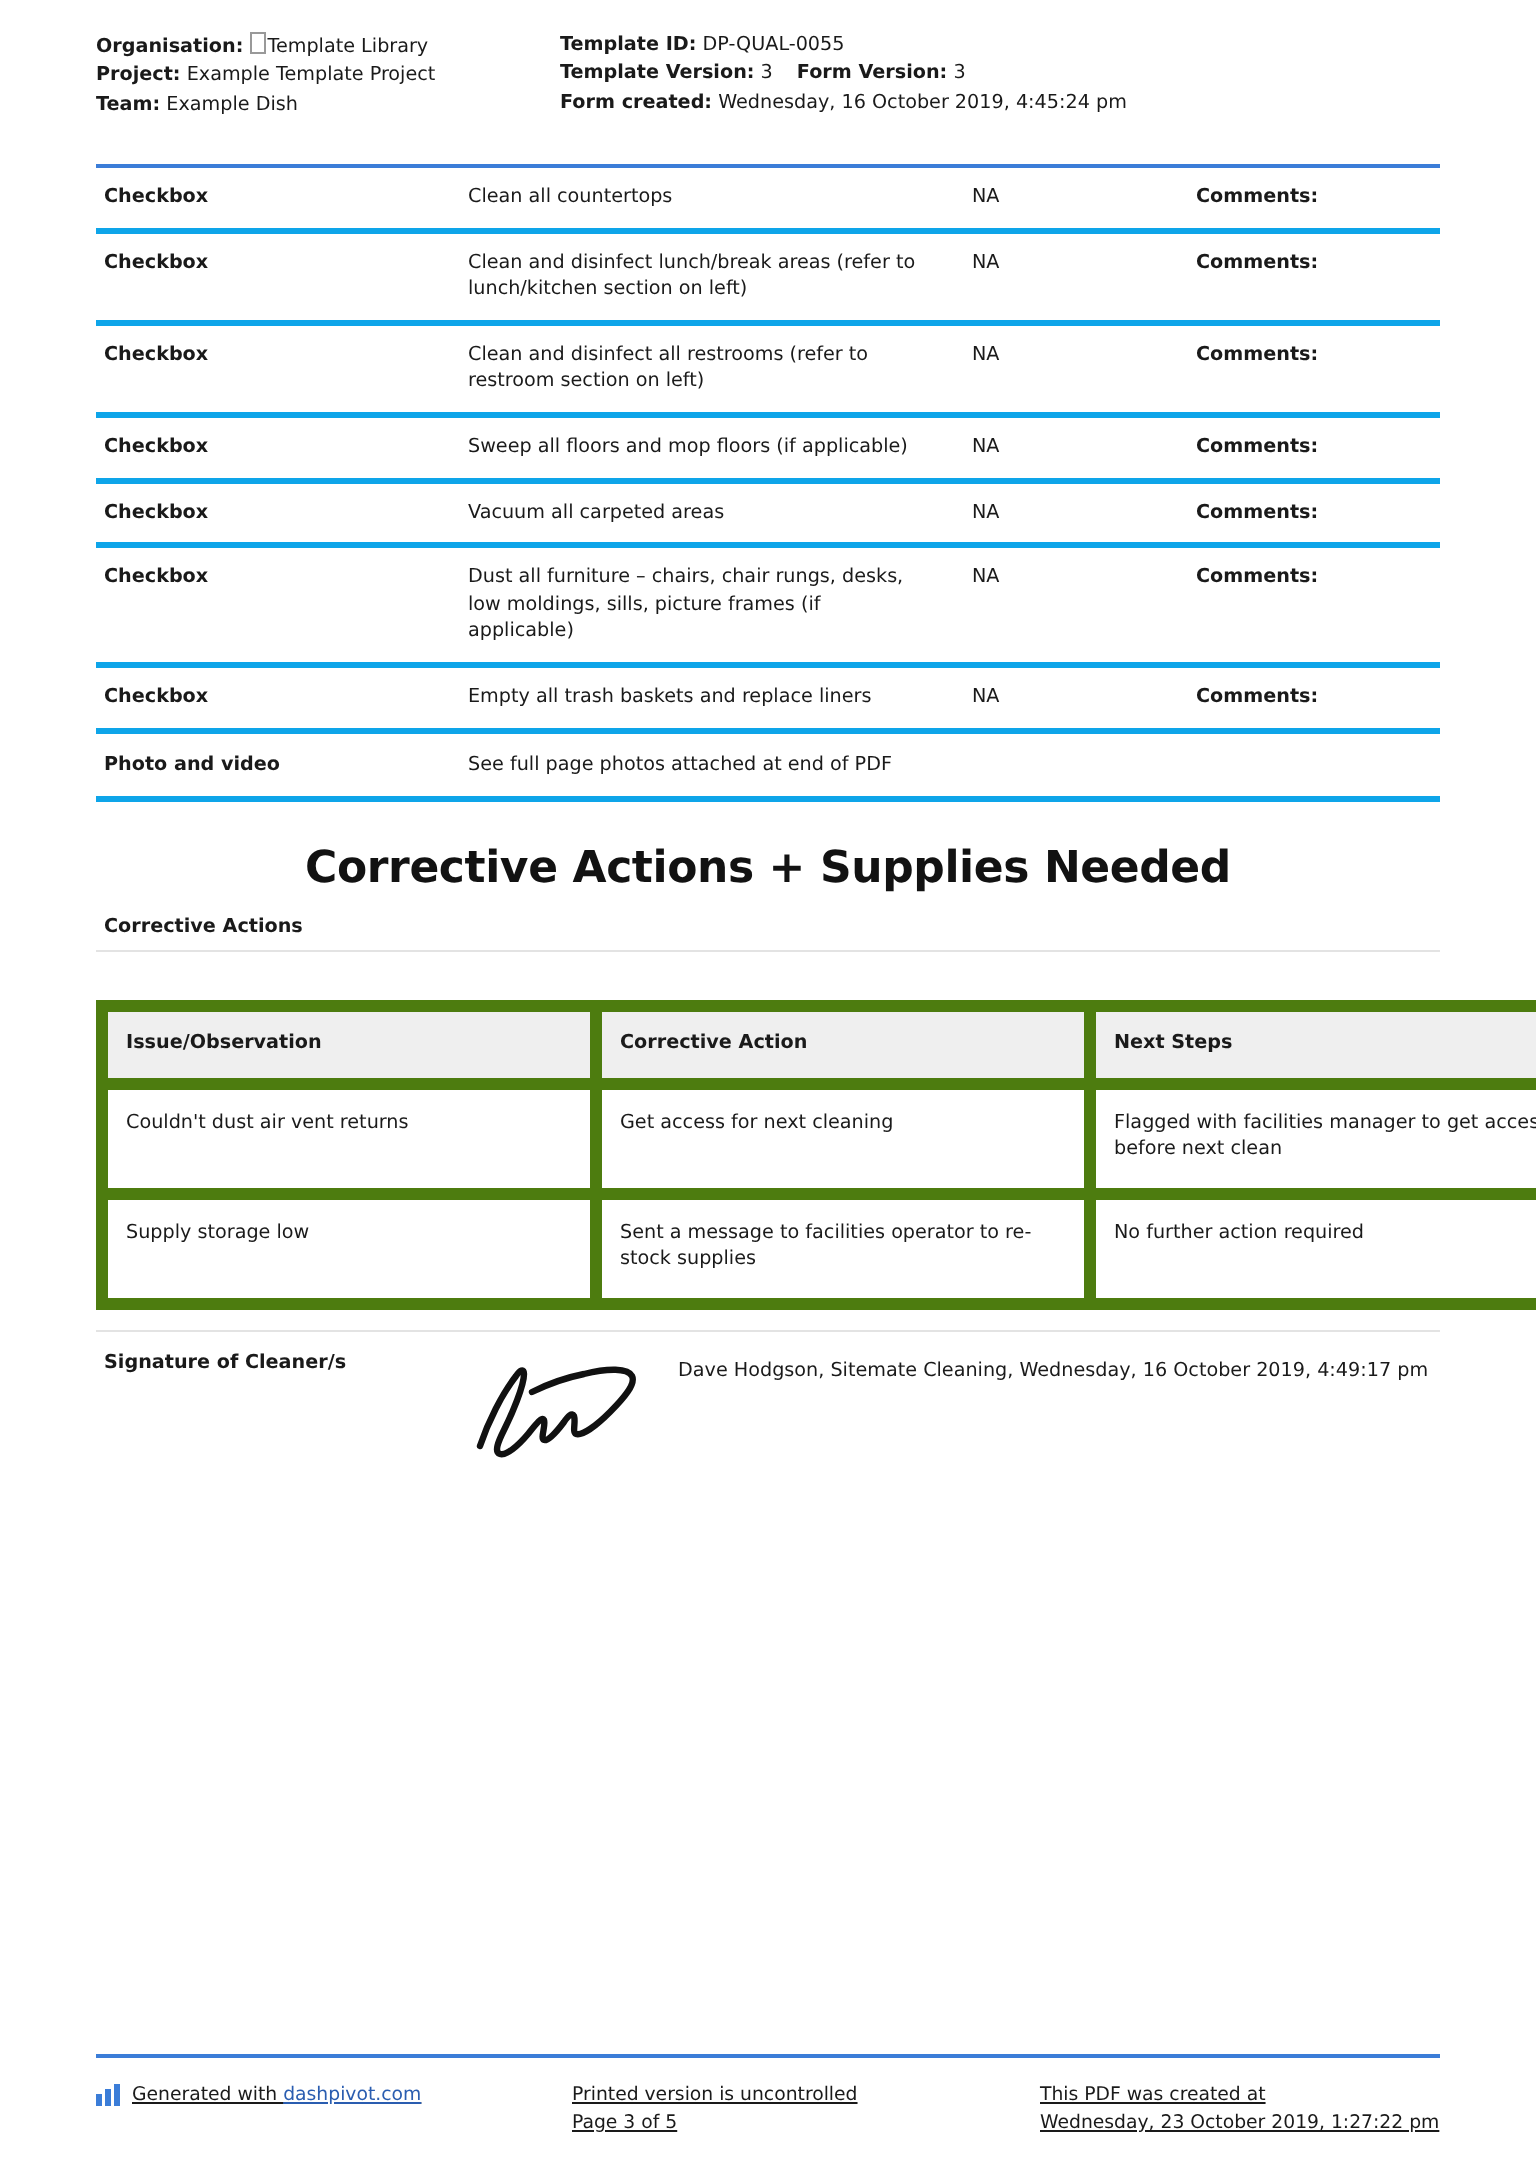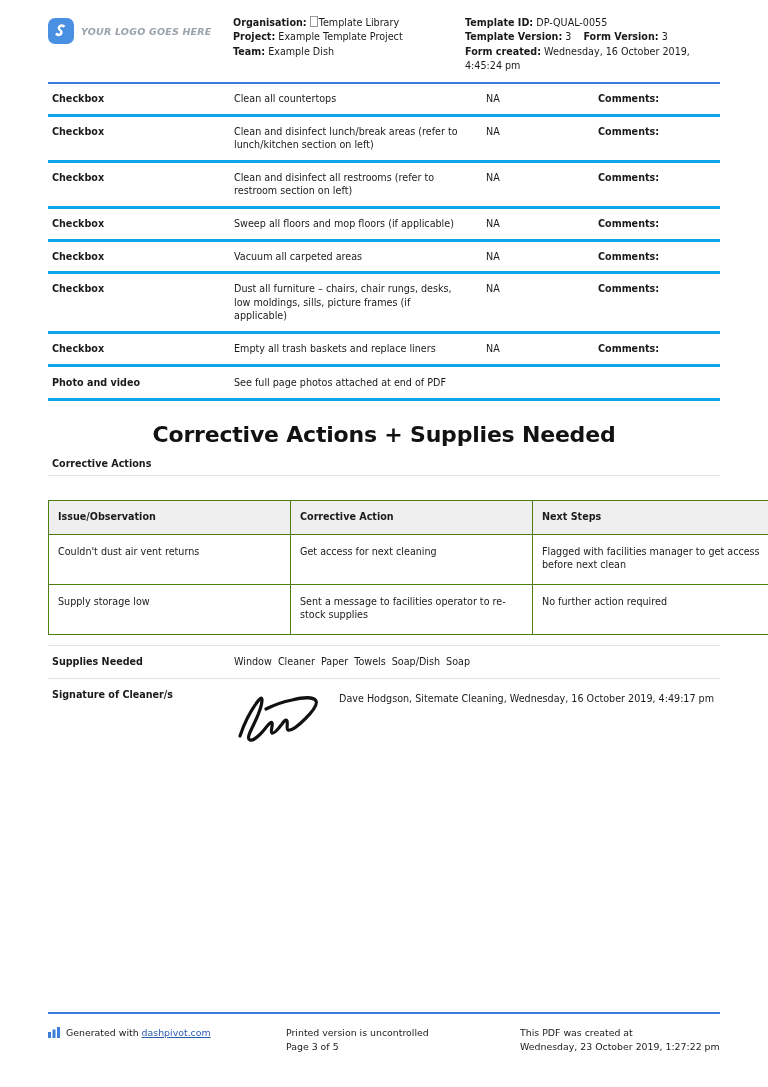--- a/index.html
+++ b/index.html
@@ -121,21 +121,21 @@
   }
 
   
   .ca-wrap { padding-top: 8px; }
   .ca-table {
     width: 100%;
     border-collapse: collapse;
     table-layout: fixed;
   }
   .ca-table th, .ca-table td {
-    border: 1px solid #4d7c0f;
+    border: 6px solid #4d7c0f;
     font-size: 9.6px;
     line-height: 13.6px;
     text-align: left;
     vertical-align: top;
     padding: 10px 9px 9px 9px;
   }
   .ca-table th {
     background: #efefef;
     font-weight: bold;
     padding-top: 9px;
@@ -162,21 +162,22 @@
   .sig-flex { display: flex; align-items: flex-start; gap: 0; }
   .sig-img { width: 105px; flex: none; padding-top: 2px; }
   .sig-img svg { display: block; }
   .sig-text { padding-top: 4px; line-height: 14.5px; }
 
   
   .footer {
     position: absolute;
     left: 48px;
     right: 48px;
-    bottom: 33px;
+    bottom: 18px;
+    text-decoration: underline;
   }
   .footer-rule { height: 2px; background: #3b7dd8; }
   .footer-cols {
     display: flex;
     padding-top: 12px;
     font-size: 9.4px;
     line-height: 14.2px;
   }
   .f-col-1 { width: 238px; display: flex; align-items: flex-start; gap: 6px; }
   .f-col-2 { width: 234px; }
@@ -185,28 +186,20 @@
   .chart-icon svg { display: block; }
   .flink { color: #2a5db0; text-decoration: underline; }
 </style>
 </head>
 <body>
 
 <div class="page">
 
   <div class="header">
 
-    <div class="logo-block">
-      <div class="logo-mark">
-        <svg width="26" height="26" viewBox="0 0 26 26" aria-hidden="true">
-          <path d="M16.5 7.2c-1.9-1.5-4.6-1.2-6.1.7-1.1 1.4-.9 3.3.4 4.4l.9.7c.6.5.7 1.3.3 1.9-.6.8-1.8.9-2.6.2l-.7-.5-1.6 2 .8.6c1.9 1.5 4.6 1.2 6.1-.7 1.1-1.4.9-3.3-.4-4.4l-.9-.7c-.6-.5-.7-1.3-.3-1.9.6-.8 1.8-.9 2.6-.2l.7.5 1.6-2-.8-.6z" fill="#ffffff"></path>
-        </svg>
-      </div>
-      <div class="logo-text">YOUR LOGO GOES HERE</div>
-    </div>
 
     <div class="meta-col-1">
       <div class="meta-line">
         <span class="lbl">Organisation:</span>
         <span class="tofu"></span><span>Template Library</span>
       </div>
       <div class="meta-line">
         <span class="lbl">Project:</span>
         <span>Example Template Project</span>
       </div>
@@ -309,24 +302,20 @@
           <td>Supply storage low</td>
           <td>Sent a message to facilities operator to re-stock supplies</td>
           <td>No further action required</td>
         </tr>
       </tbody>
     </table>
   </div>
 
   <table class="kv-table">
     <tbody>
-      <tr>
-        <td class="kv-key">Supplies Needed</td>
-        <td class="kv-val-supplies">Window Cleaner  Paper Towels  Soap/Dish Soap</td>
-      </tr>
       <tr class="sig-row">
         <td class="kv-key">Signature of Cleaner/s</td>
         <td>
           <div class="sig-flex">
             <div class="sig-img">
               <svg width="100" height="56" viewBox="0 0 100 56" aria-hidden="true">
                 <path d="M6 46 C10 34, 17 20, 24 11 C26 8, 28 7, 28 10 C28 16, 22 30, 18 38 C15 44, 13 49, 16 50 C19 51, 25 46, 30 40 C34 35, 37 31, 38 33 C39 36, 36 42, 38 43 C40 44, 45 38, 48 34 C50 31, 52 29, 53 31 C54 34, 52 39, 54 40 C57 41, 64 36, 71 29 C78 22, 84 15, 82 11 C80 7, 70 7, 58 10 C48 12, 38 16, 32 19" fill="none" stroke="#111111" stroke-width="3.2" stroke-linecap="round" stroke-linejoin="round"></path>
               </svg>
             </div>
             <div class="sig-text">Dave Hodgson, Sitemate Cleaning, Wednesday, 16 October 2019, 4:49:17 pm</div>

